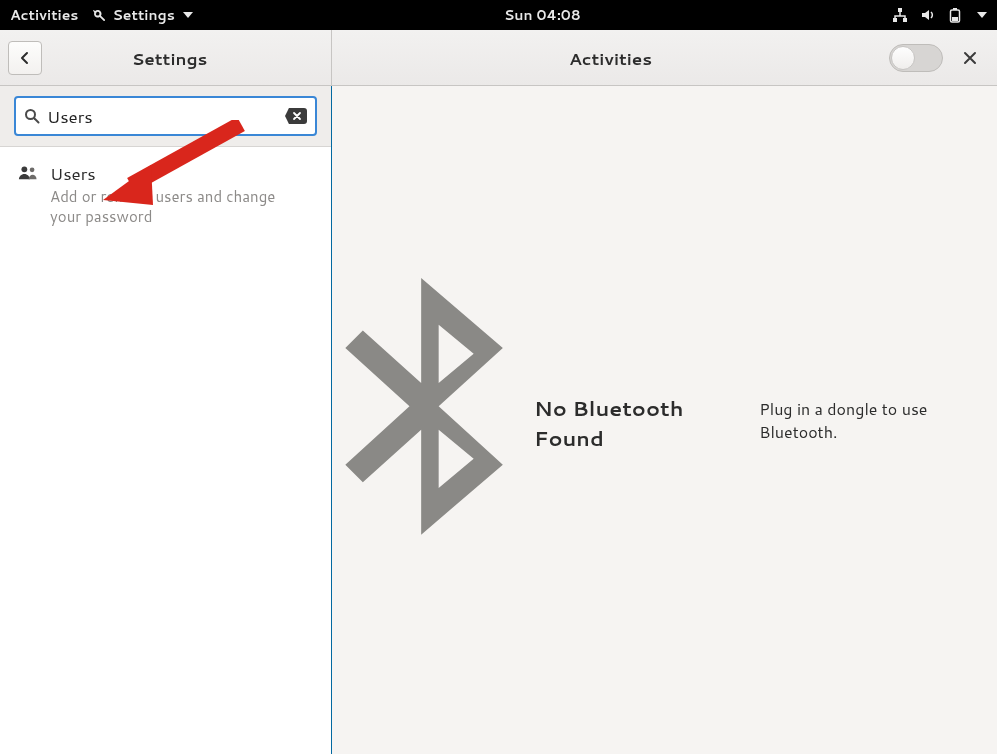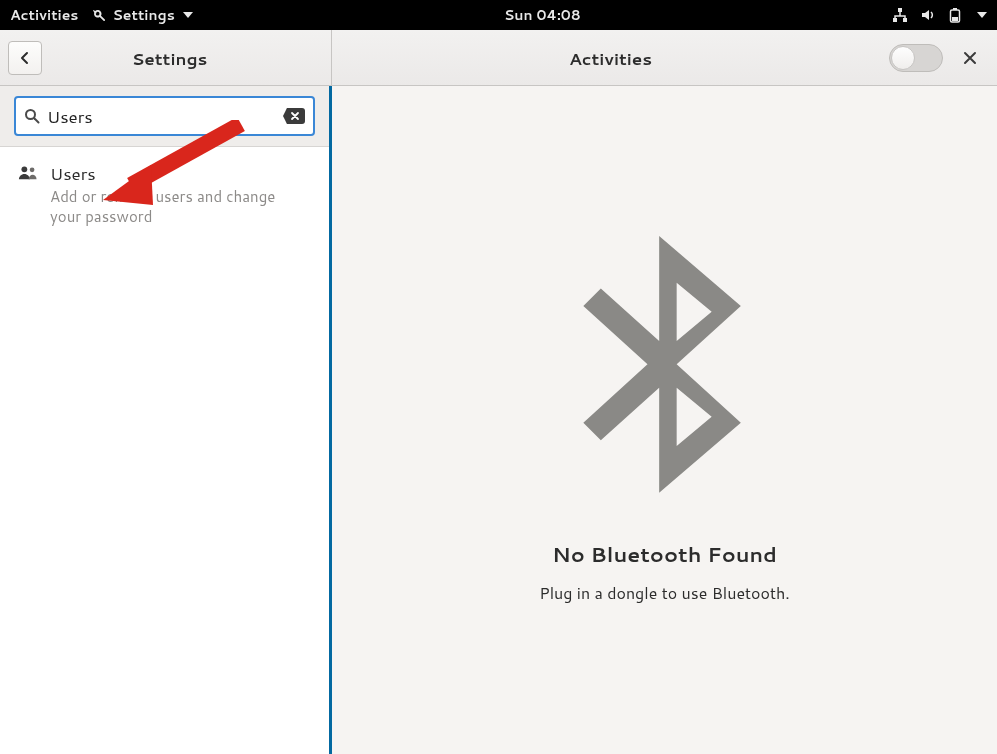--- a/index.html
+++ b/index.html
@@ -91,21 +91,21 @@
   }
 
   
   .body {
     display: flex;
     height: calc(754px - 30px - 56px);
   }
   .sidebar {
     width: 332px;
     background: #fff;
-    border-right: 3px solid #0369a1;
+    border-right: 1px solid #0369a1;
     display: flex;
     flex-direction: column;
   }
   .searchbar {
     background: #efedeb;
     border-bottom: 1px solid #d7d5d3;
     padding: 10px 14px;
   }
   .searchfield {
     display: flex;
@@ -150,23 +150,22 @@
     font-size: 15px; color: #8c8a88; line-height: 1.35;
     max-width: 250px;
   }
   .result-icon { padding-top: 2px; }
 
   
   .content {
     flex: 1;
     background: #f6f4f2;
     display: flex;
-    flex-direction: column;
-    align-items: center;
-    justify-content: center;
+    flex-direction: row;
+    align-items: center;
     gap: 12px;
     position: relative;
   }
   .bt-icon { color: #8a8986; }
   .content .h {
     font-size: 21px;
     font-weight: 700;
     color: #2c2c2c;
     margin-top: 6px;
   }

